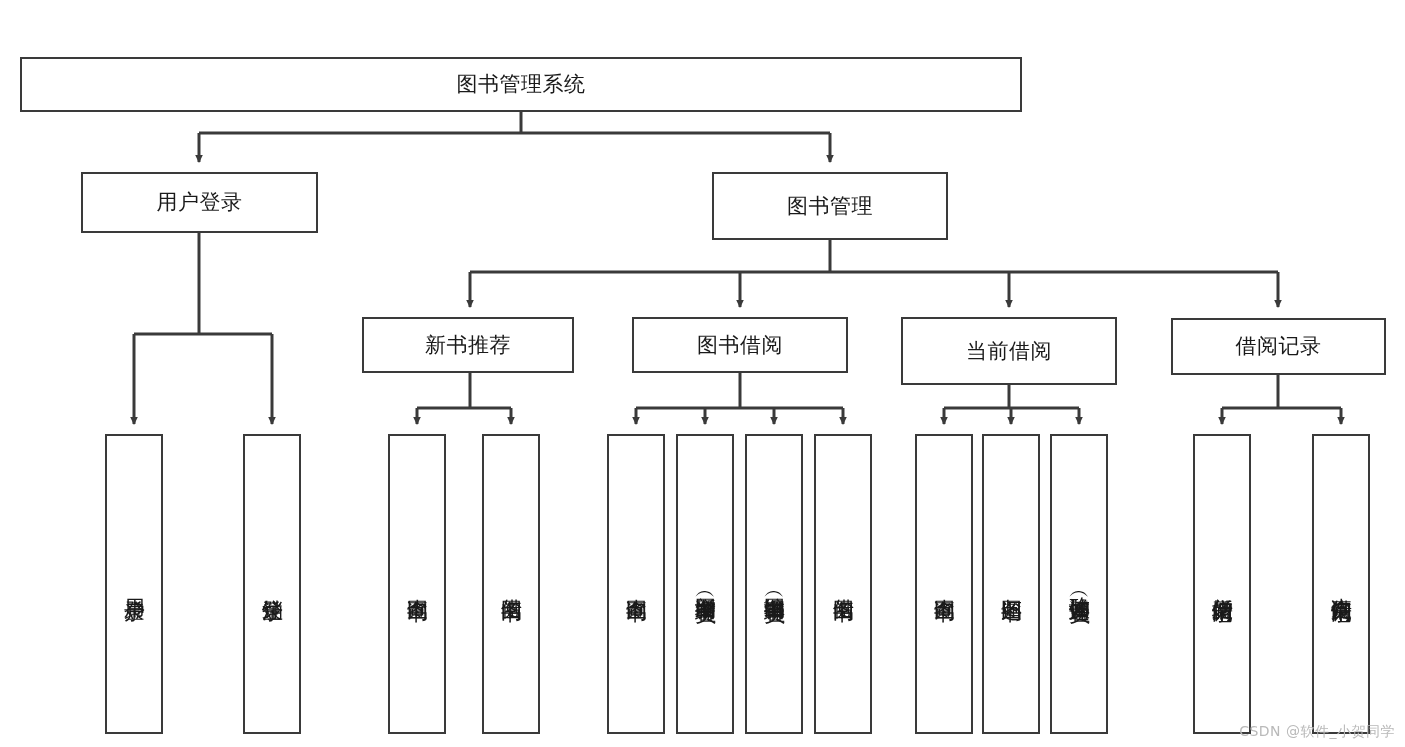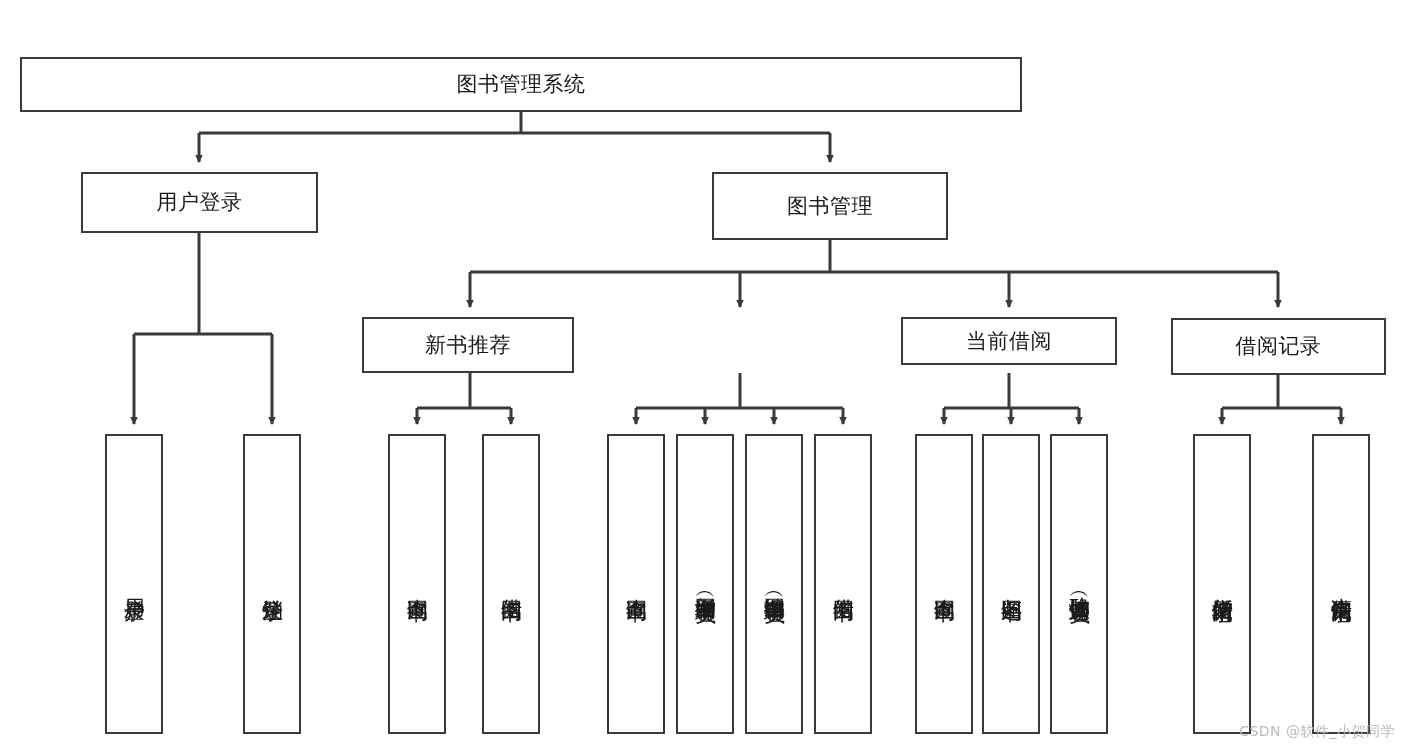--- a/index.html
+++ b/index.html
@@ -130,22 +130,25 @@
   </div>
 
   <div class="node" style="left:712px; top:172px; width:236px; height:68px;">
     <span class="node-label">图书管理</span>
   </div>
 
   <div class="node" style="left:362px; top:317px; width:212px; height:56px;">
     <span class="node-label">新书推荐</span>
   </div>
 
-
-  <div class="node" style="left:901px; top:317px; width:216px; height:48px;text-align:right;">
+  <div class="node" style="left:632px; top:317px; width:216px; height:56px;">
+    <span class="node-label">图书借阅</span>
+  </div>
+
+  <div class="node" style="left:901px; top:317px; width:216px; height:68px;text-align:right;">
     <span class="node-label">当前借阅</span>
   </div>
 
   <div class="node" style="left:1171px; top:318px; width:215px; height:57px;">
     <span class="node-label">借阅记录</span>
   </div>
 
   <div class="node leaf" style="left:105px; top:434px; width:58px; height:300px;">
     <span class="node-label">用户登录</span>
   </div>

